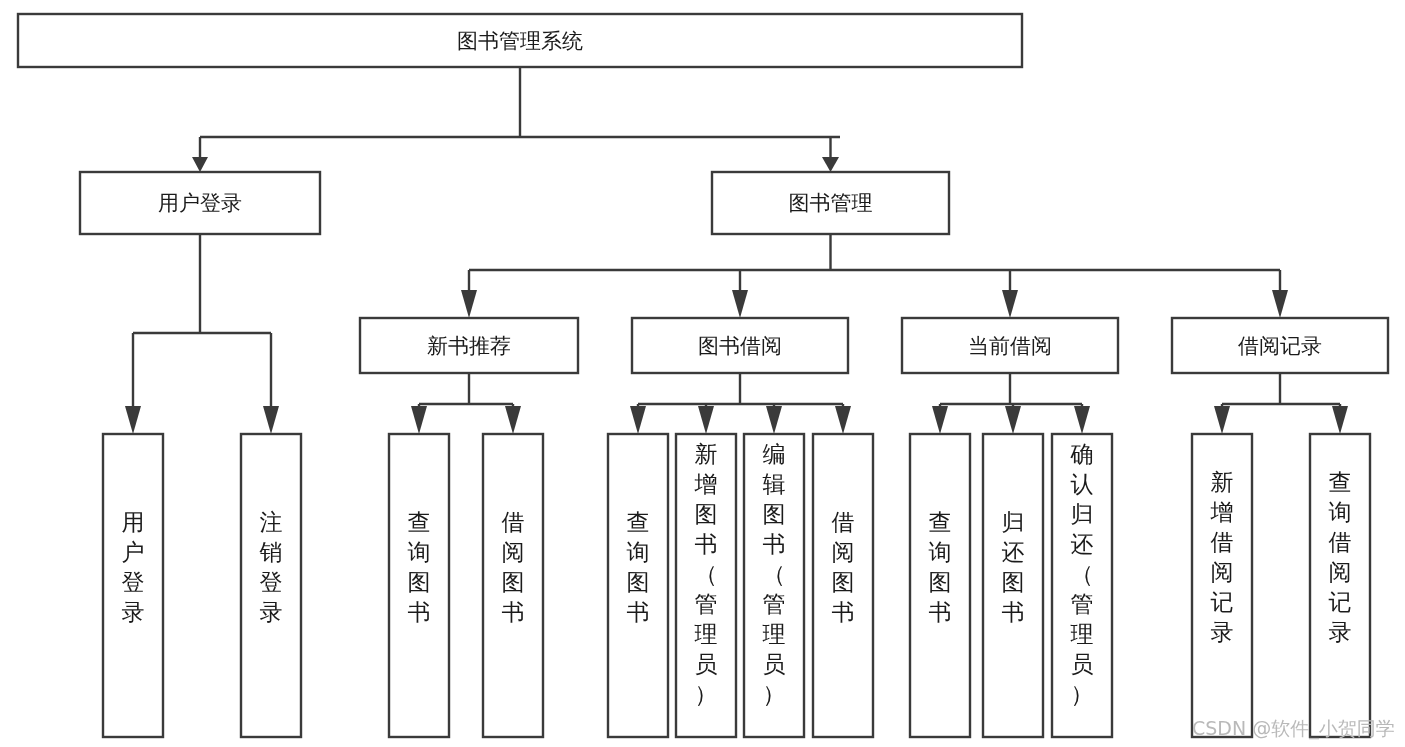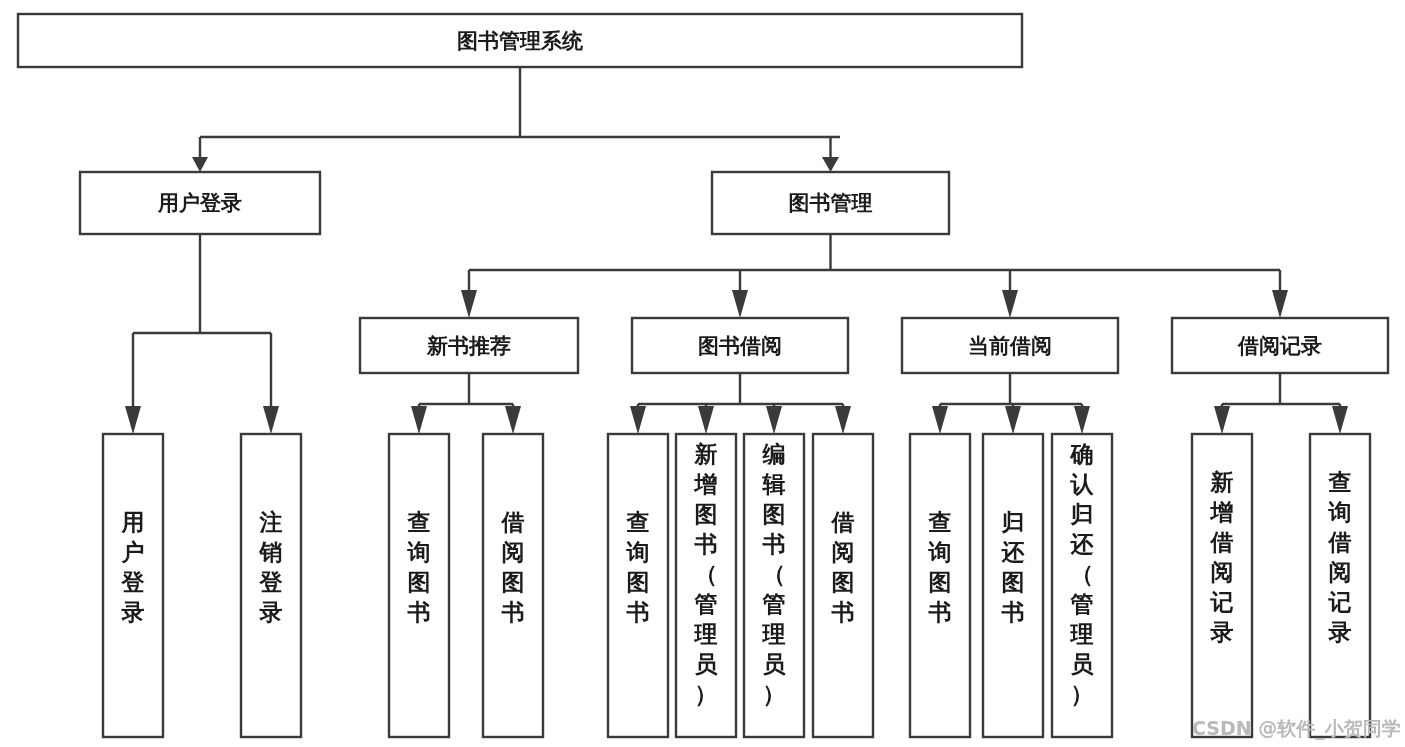--- a/index.html
+++ b/index.html
@@ -13,21 +13,20 @@
     height: 747px;
     font-family: "DejaVu Sans", "Liberation Sans", sans-serif;
     overflow: hidden;
     position: relative;
   }
   #diagram-root {
     position: relative;
     width: 1405px;
     height: 747px;
     background: #ffffff;
-    font-weight: bold;
   }
   svg#diagram-svg {
     position: absolute;
     left: 0;
     top: 0;
     width: 1405px;
     height: 747px;
     display: block;
   }
   .node-box {

